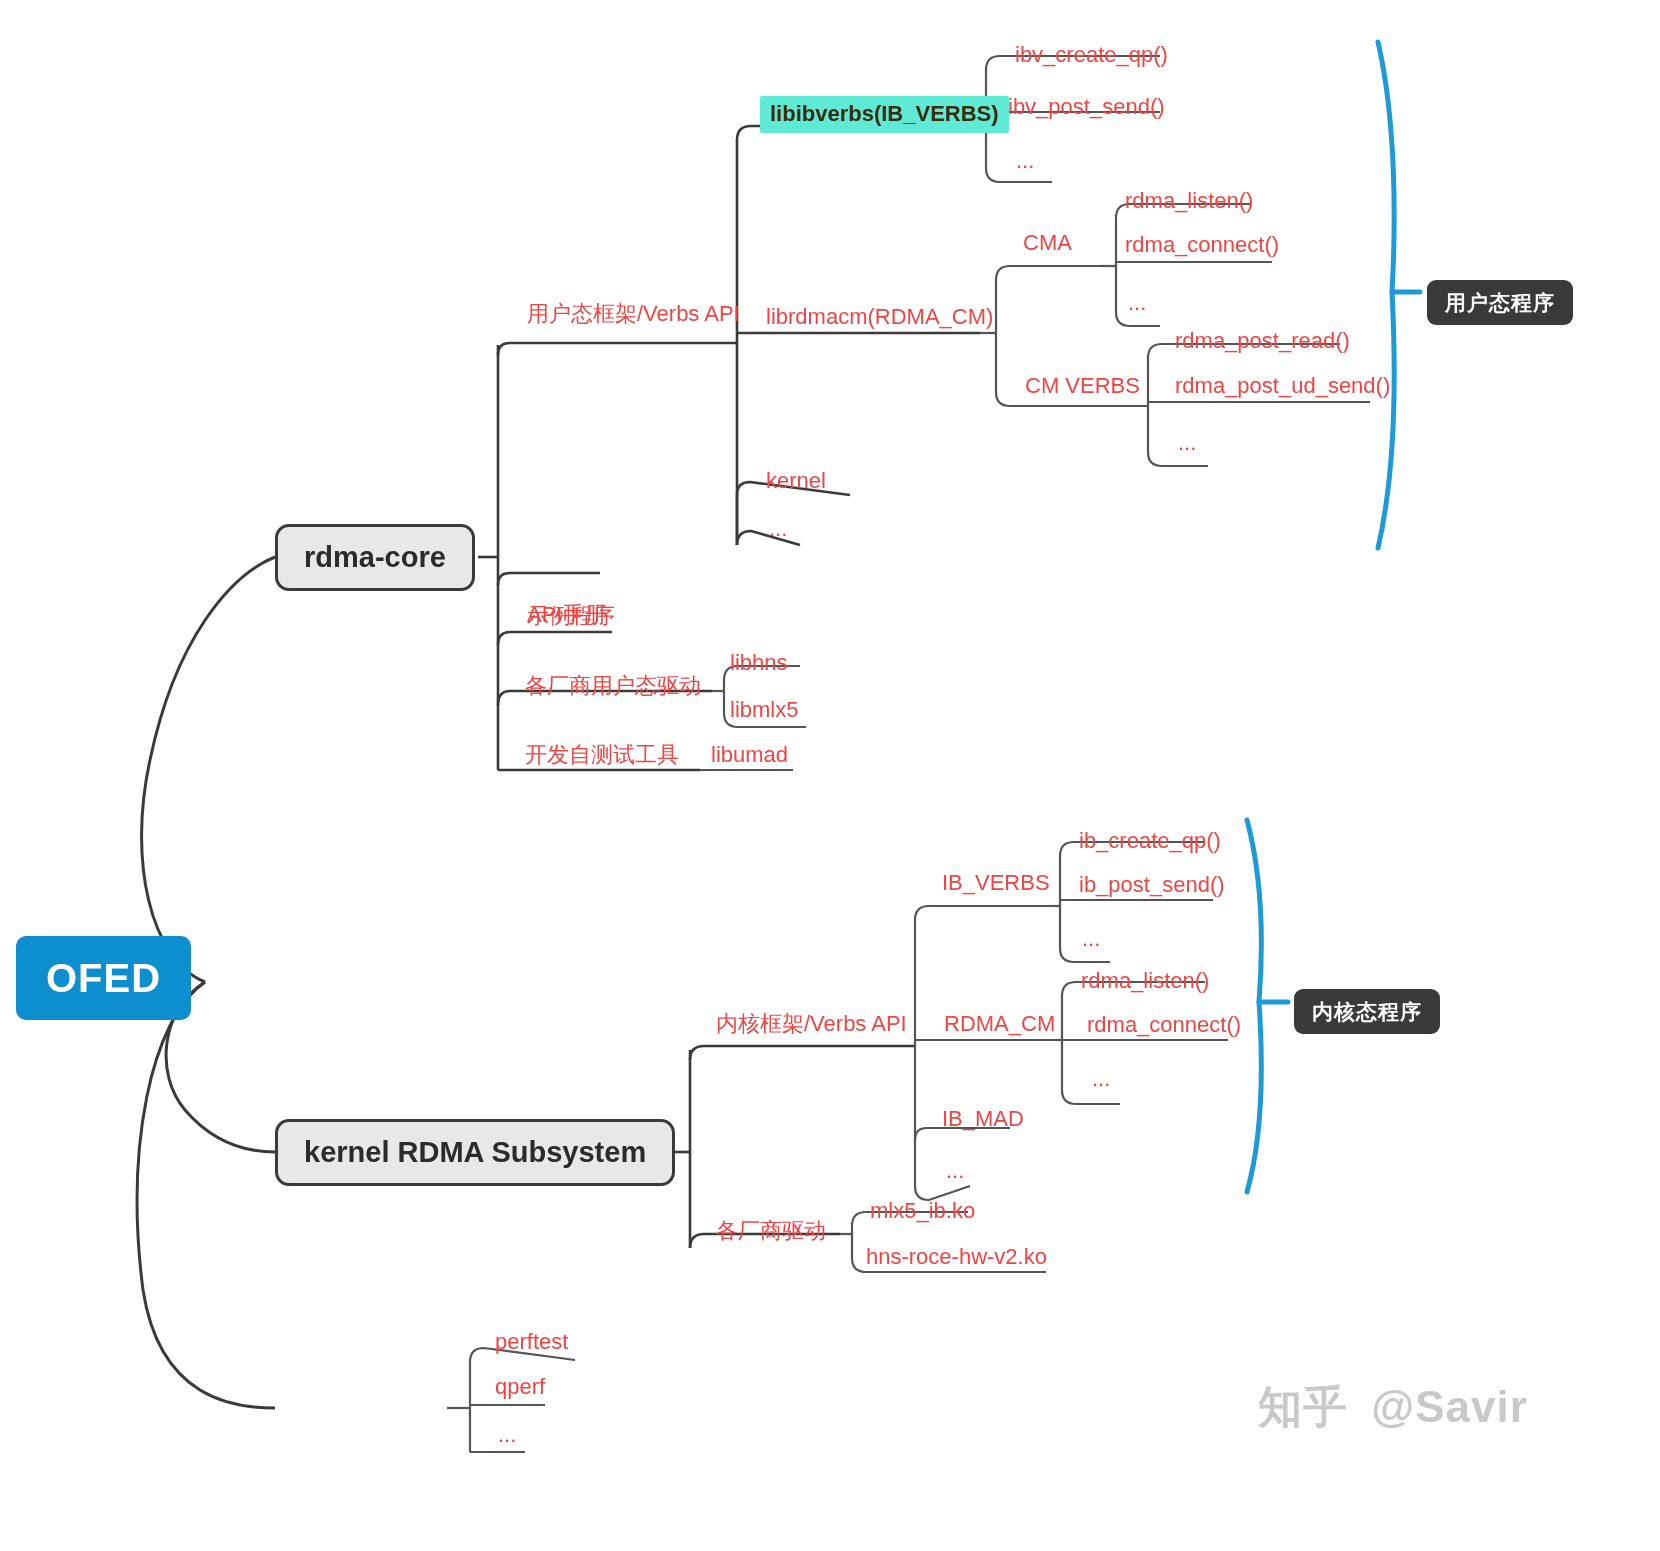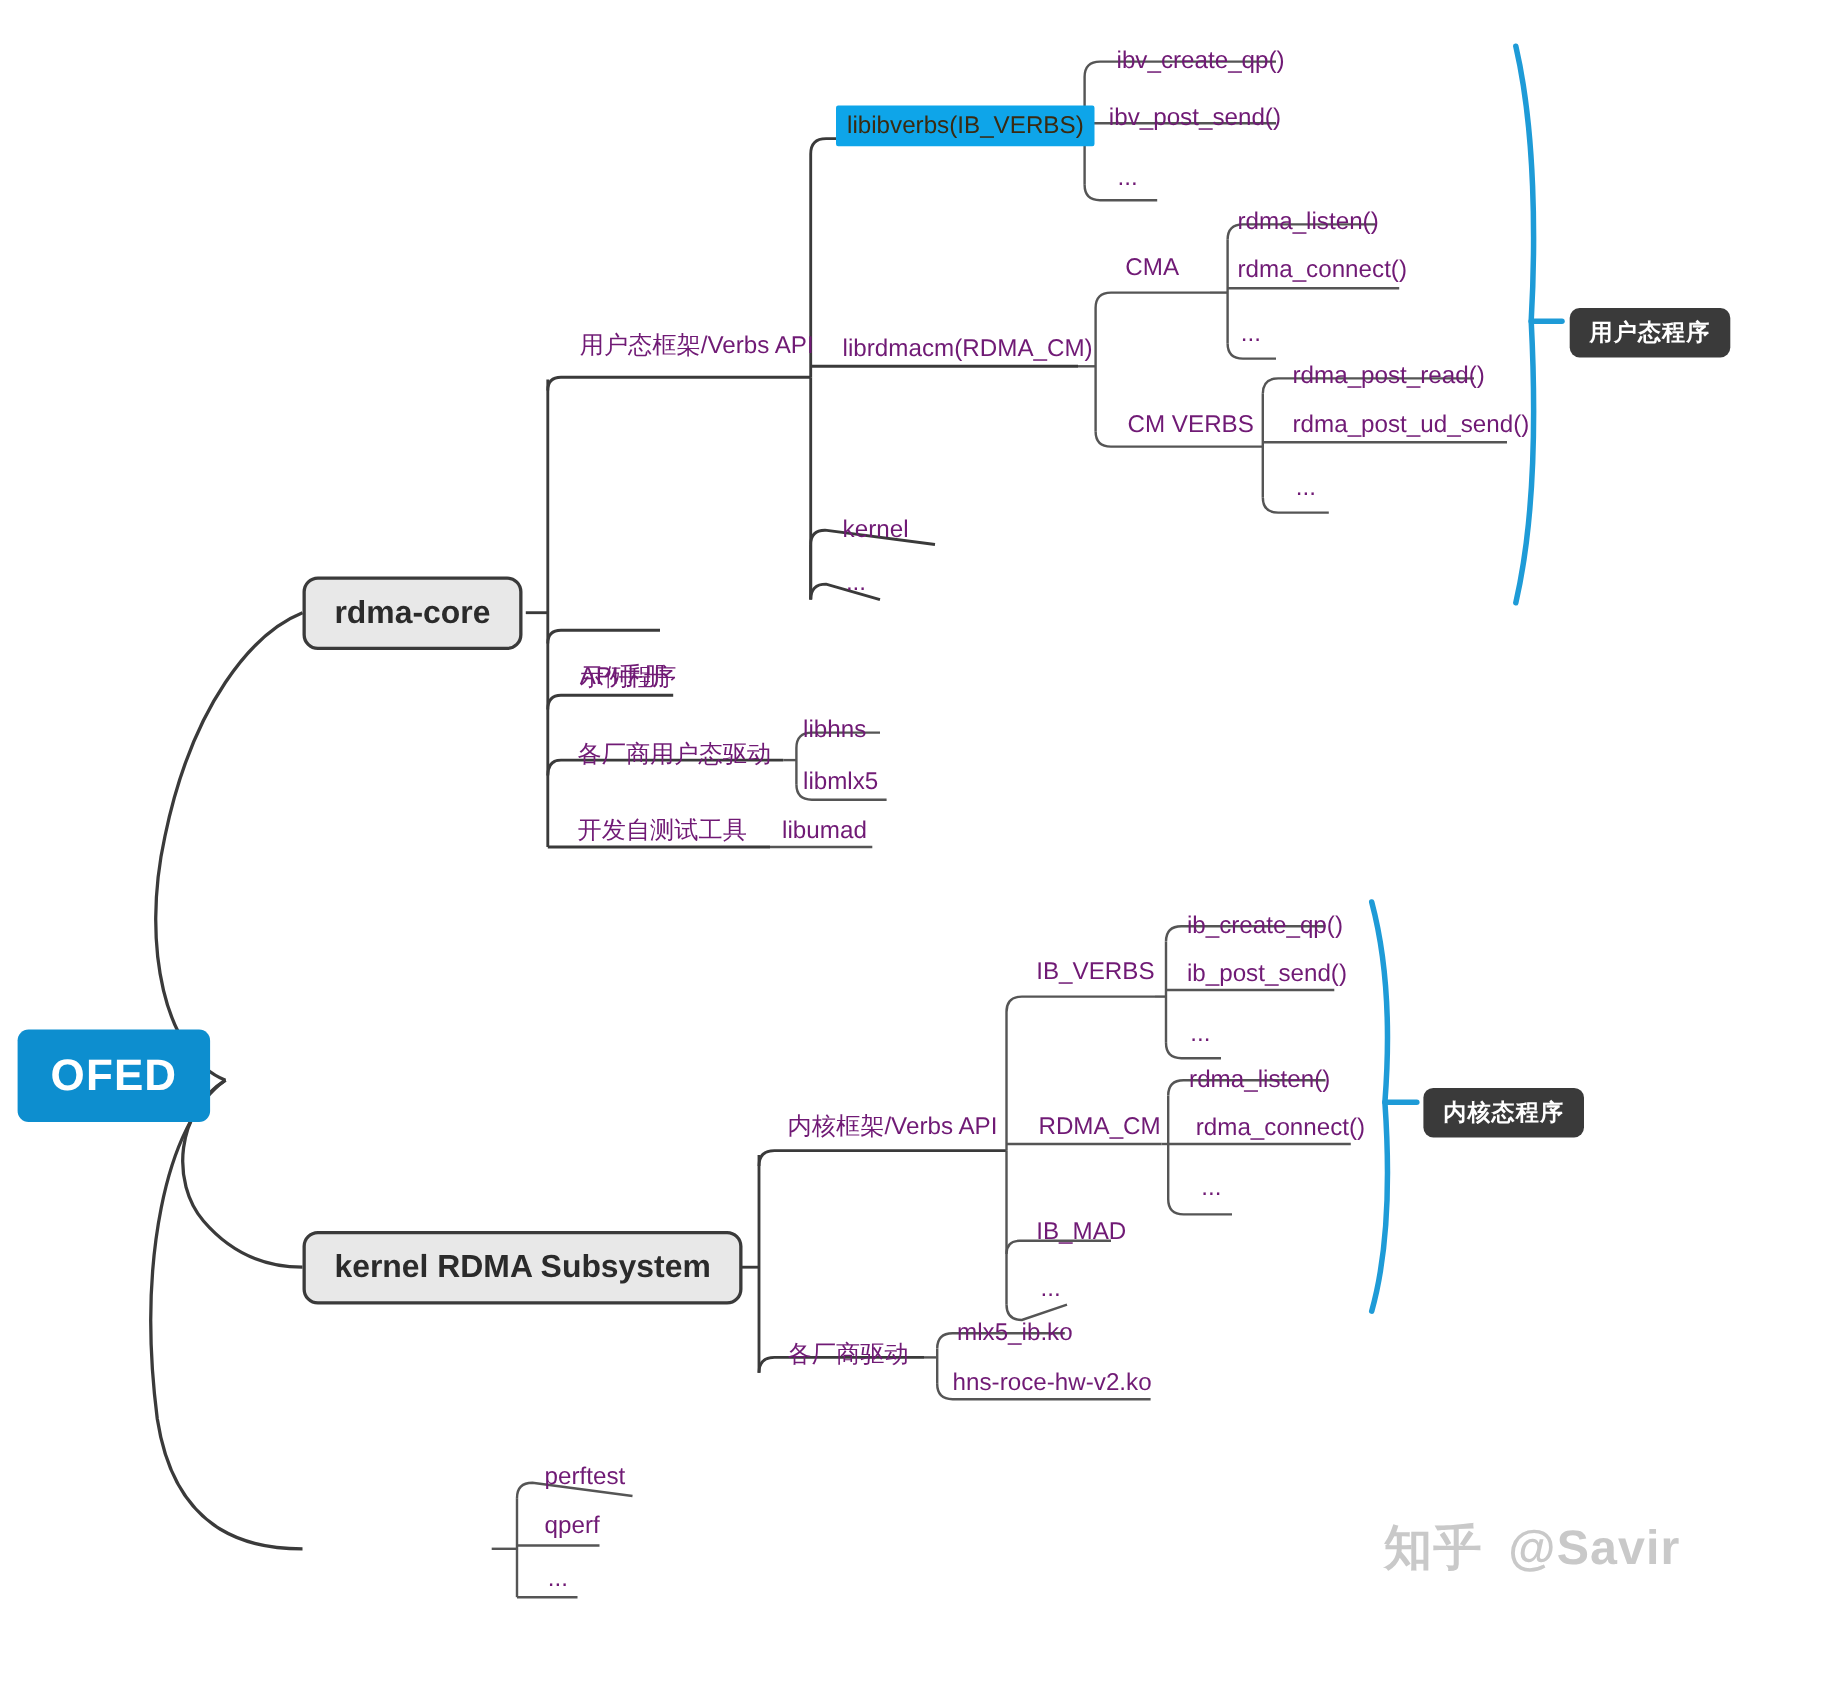--- a/index.html
+++ b/index.html
@@ -44,31 +44,31 @@
     border-radius:14px;
     color:#2b2b2b;
     font-size:29px;
     font-weight:bold;
     padding:16px 26px;
   }
 
   
   .leaf{
     font-size:22px;
-    color:#701a75;
+    color:#ef4444;
     font-weight:normal;
     padding:0 6px 5px 6px;
   }
   .leaf.cn{font-size:22px;}
 
   
   .hl{
-    background:#0ea5e9;
+    background:#5eead4;
     color:#3a2a10;
-    font-weight:normal;
+    font-weight:bold;
     padding:7px 10px 8px 10px;
     border-radius:2px;
   }
 
   
   .badge{
     background:#3a3a3a;
     color:#ffffff;
     font-size:21px;
     font-weight:bold;

